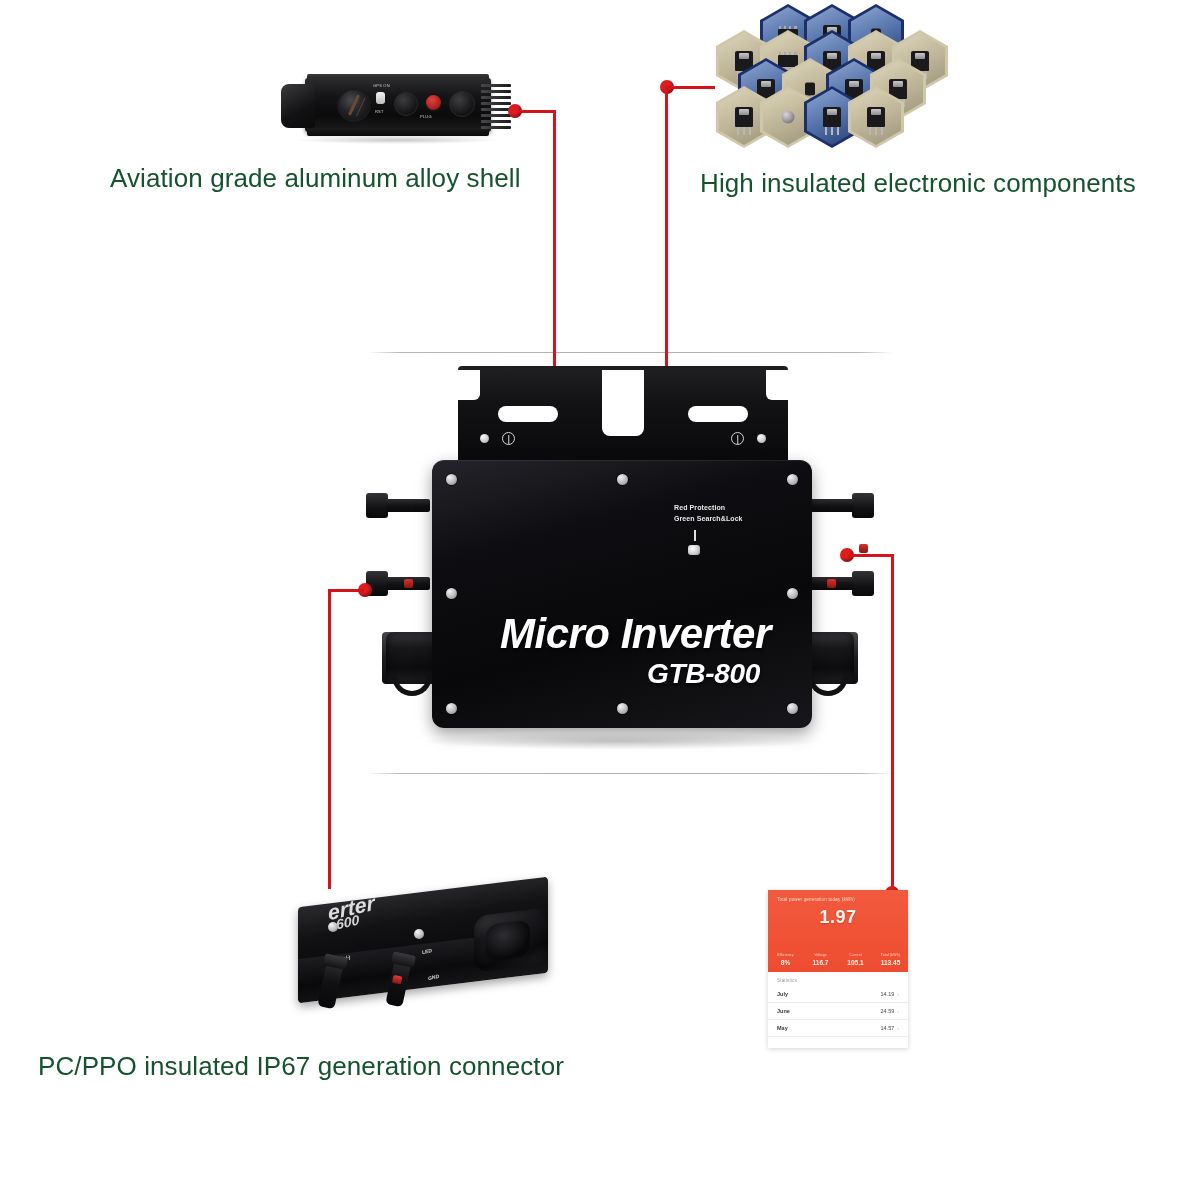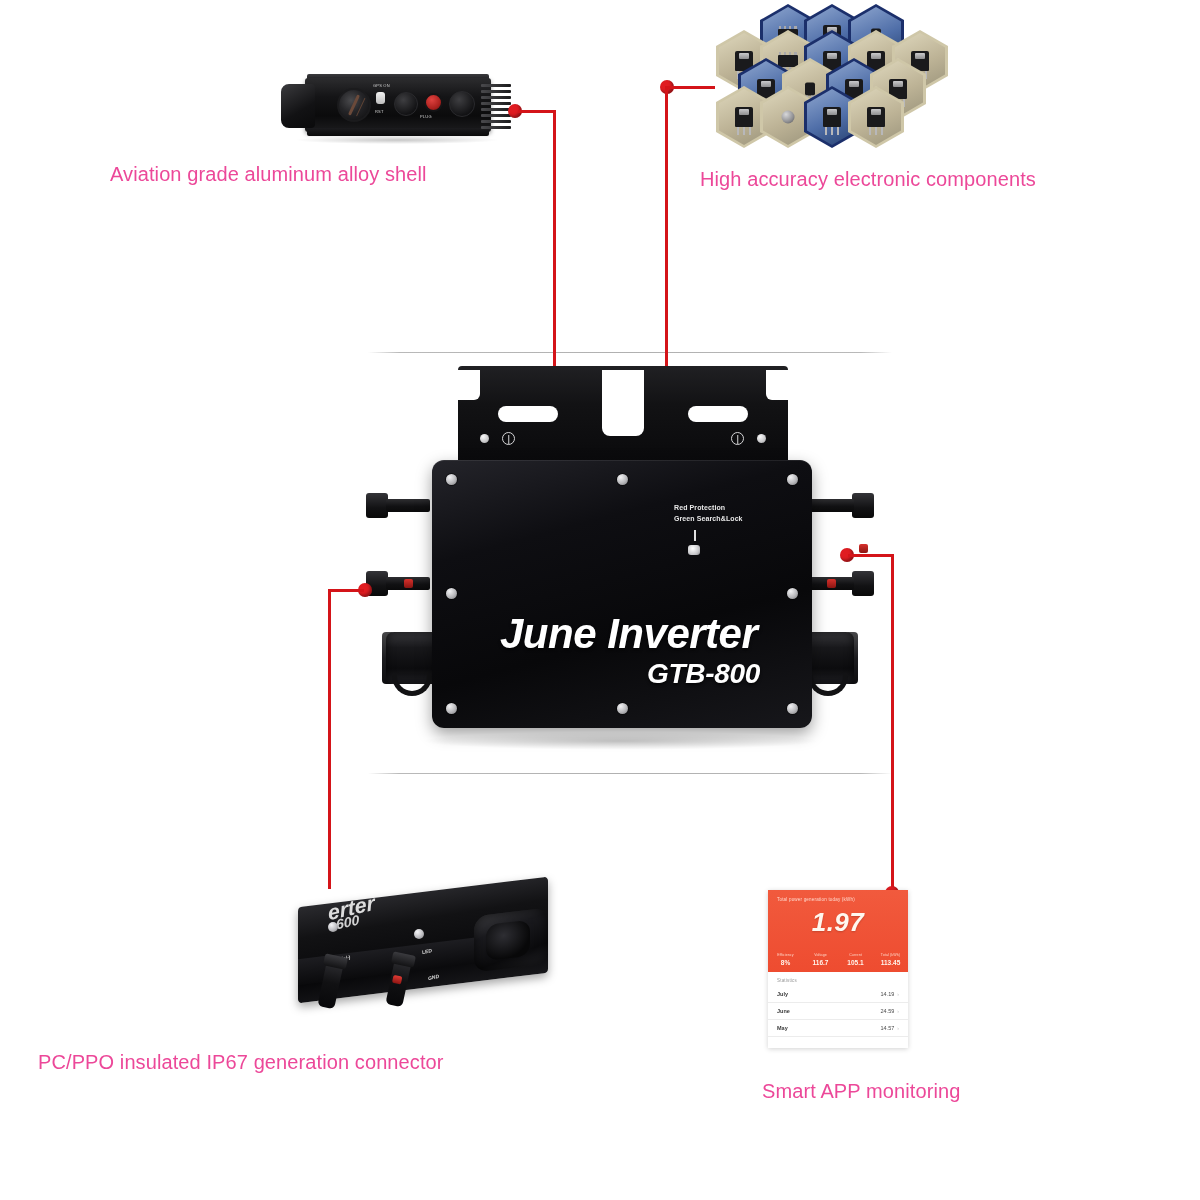--- a/index.html
+++ b/index.html
@@ -18,22 +18,22 @@
   .cl-v { width:3px; }
   .dot {
     position:absolute; width:14px; height:14px; border-radius:50%;
     background:#e01c21; box-shadow:inset -2px -2px 3px rgba(0,0,0,.35);
   }
   .dot.sm { width:12px; height:12px; }
 
   
   .caption {
     position:absolute;
-    font-size:20px;
-    color:#ec4899;
+    font-size:26px;
+    color:#14532d;
     white-space:nowrap;
     letter-spacing:.1px;
   }
 
   
   .rule {
     position:absolute; height:1px;
     background:linear-gradient(to right, rgba(170,170,170,0) 0%, #b9b9b9 6%, #b0b0b0 50%, #b9b9b9 94%, rgba(170,170,170,0) 100%);
   }
 
@@ -343,23 +343,22 @@
   }
   .app .hero{
     position:absolute; left:0; top:0; right:0; height:82px;
     background:linear-gradient(180deg,#f15a3d 0%,#ee4c30 100%);
   }
   .app .hero-cap{
     position:absolute; left:9px; top:7px; font-size:4.5px; color:#ffd9cd; letter-spacing:.2px;
   }
   .app .hero-num{
     position:absolute; left:0; right:0; top:17px; text-align:center;
-    font-size:26px; color:#fff7ef; font-weight:bold; letter-spacing:.5px;
+    font-size:18px; color:#fff7ef; font-weight:bold; letter-spacing:.5px;
     text-shadow:0 1px 2px rgba(0,0,0,.18);
-    font-style:italic;
   }
   .app .stats{
     position:absolute; left:0; right:0; bottom:6px; display:flex;
   }
   .app .stats .st{ flex:1; text-align:center; }
   .app .stats .st .k{ display:block; font-size:3.6px; color:#ffd2c3; letter-spacing:.1px; }
   .app .stats .st .v{ display:block; font-size:6.5px; color:#fff4ec; font-weight:bold; margin-top:2px; }
   .app .listhdr{
     position:absolute; left:9px; top:88px; font-size:4.5px; color:#9a9a9a; letter-spacing:.2px;
   }
@@ -489,21 +488,21 @@
           <div class="part to220"></div>
         </div>
       </div>
     <div class="hex" style="left:148px; top:84px;">
         <div class="inner">
           <div class="part to220"></div>
         </div>
       </div>
   </div>
 
-  <div class="caption" style="left:700px; top:168px;">High accuracy electronic components</div>
+  <div class="caption" style="left:700px; top:168px;">High insulated electronic components</div>
 
   <div class="dot" style="left:508px; top:104px;"></div>
   <div class="cl-h" style="left:518px; top:110px; width:38px;"></div>
   <div class="cl-v" style="left:553px; top:110px; height:265px;"></div>
   <div class="dot sm" style="left:548px; top:368px;"></div>
 
   <div class="dot" style="left:660px; top:80px;"></div>
   <div class="cl-h" style="left:667px; top:86px; width:48px;"></div>
   <div class="cl-v" style="left:665px; top:86px; height:470px;"></div>
   <div class="dot sm" style="left:660px; top:551px;"></div>
@@ -566,21 +565,21 @@
       <div class="cscrew cs7"></div>
       <div class="cscrew cs8"></div>
 
       <div class="ledtxt">
         <div>Red Protection</div>
         <div>Green Search&amp;Lock</div>
       </div>
       <div class="ledbar"></div>
       <div class="ledlamp"></div>
 
-      <div class="brand">June Inverter</div>
+      <div class="brand">Micro Inverter</div>
       <div class="model">GTB-800</div>
     </div>
 
     <div class="prodshadow"></div>
   </div>
 
   <div class="dot" style="left:358px; top:583px;"></div>
   <div class="cl-h" style="left:328px; top:589px; width:36px;"></div>
   <div class="cl-v" style="left:328px; top:589px; height:300px;"></div>
 
@@ -656,15 +655,14 @@
       <div class="row">
         <span class="m">May</span>
         <span class="rt">
           <span class="val">14.57</span>
           <span class="chev">›</span>
         </span>
       </div>
     </div>
   </div>
 
-  <div class="caption" style="left:762px; top:1080px;">Smart APP monitoring</div>
 
 </div>
 
 </body></html>

